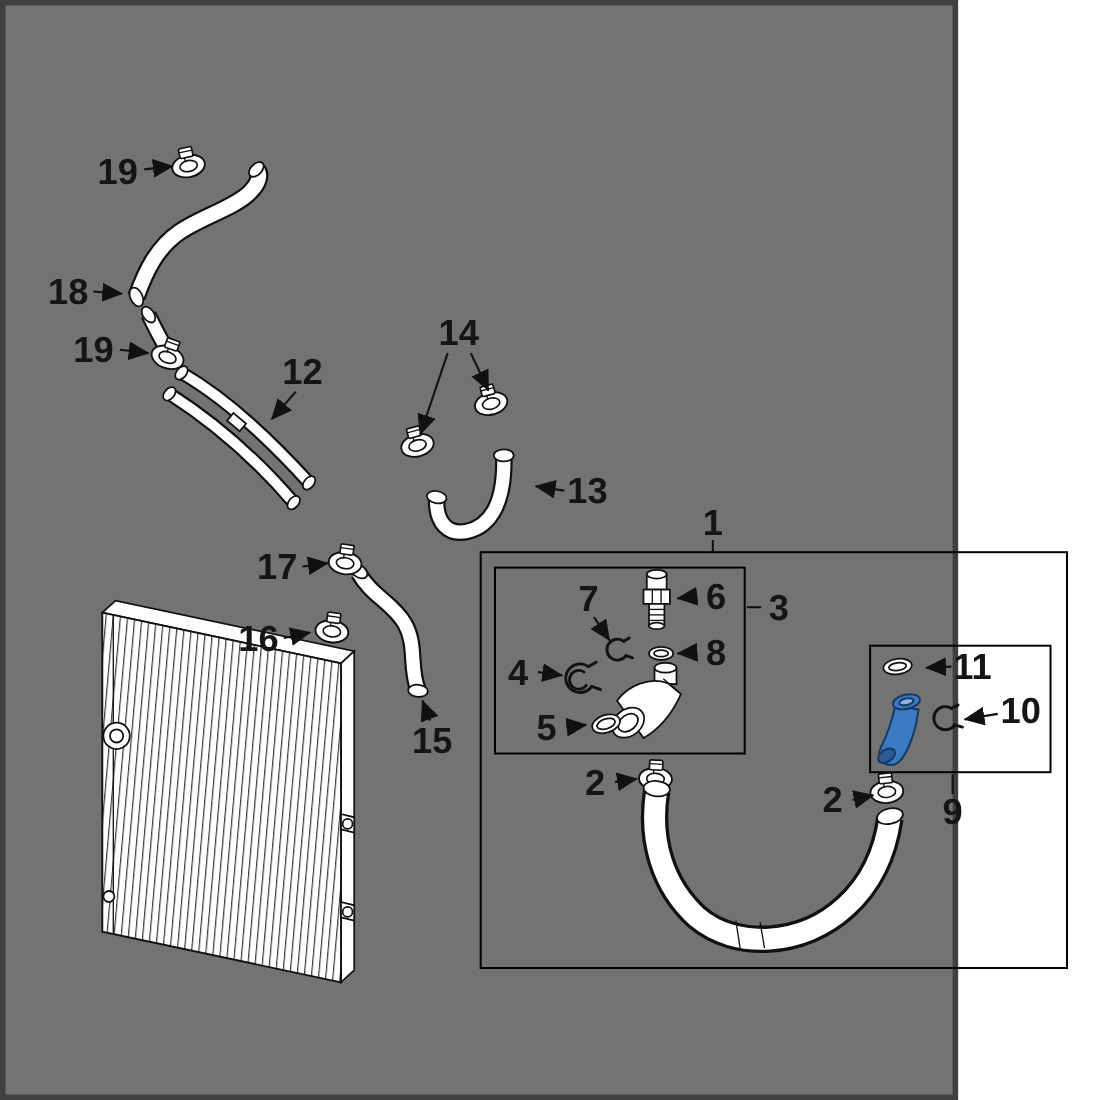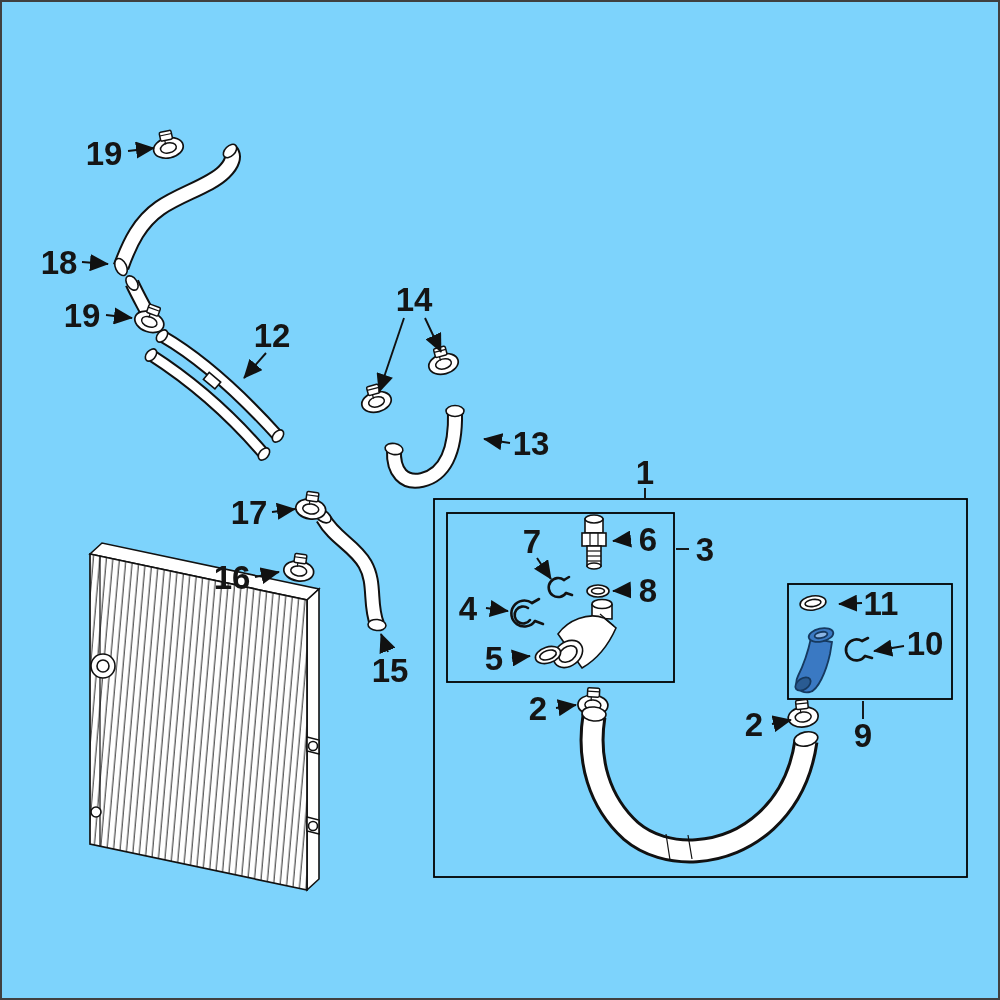--- a/index.html
+++ b/index.html
@@ -1,17 +1,17 @@
 <!DOCTYPE html>
 <html><head>
 <meta charset="utf-8">
 <style>
   html,body{margin:0;padding:0;background:#fff;}
-  .stage{position:relative;width:1000px;height:1000px;background:#7dd3fc;
-         border:2px solid #404040;box-sizing:border-box;
+  .stage{position:relative;width:871px;height:1000px;background:#737373;
+         border:5px solid #404040;box-sizing:border-box;
          font-family:"Liberation Sans",sans-serif;}
   svg{display:block;}
   .co{font-family:"Liberation Sans",sans-serif;font-size:33px;font-weight:600;
       fill:#151515;text-anchor:middle;dominant-baseline:central;}
   .ldr{stroke:#111;stroke-width:1.9;fill:none;}
   .outl{fill:#fff;stroke:#111;stroke-width:1.6;}
   .thin{stroke:#111;stroke-width:1.2;fill:none;}
   .to{fill:none;stroke:#111;}
   .ti{fill:none;stroke:#fff;}
   .wire{fill:none;stroke:#111;stroke-width:2.6;stroke-linecap:round;}

